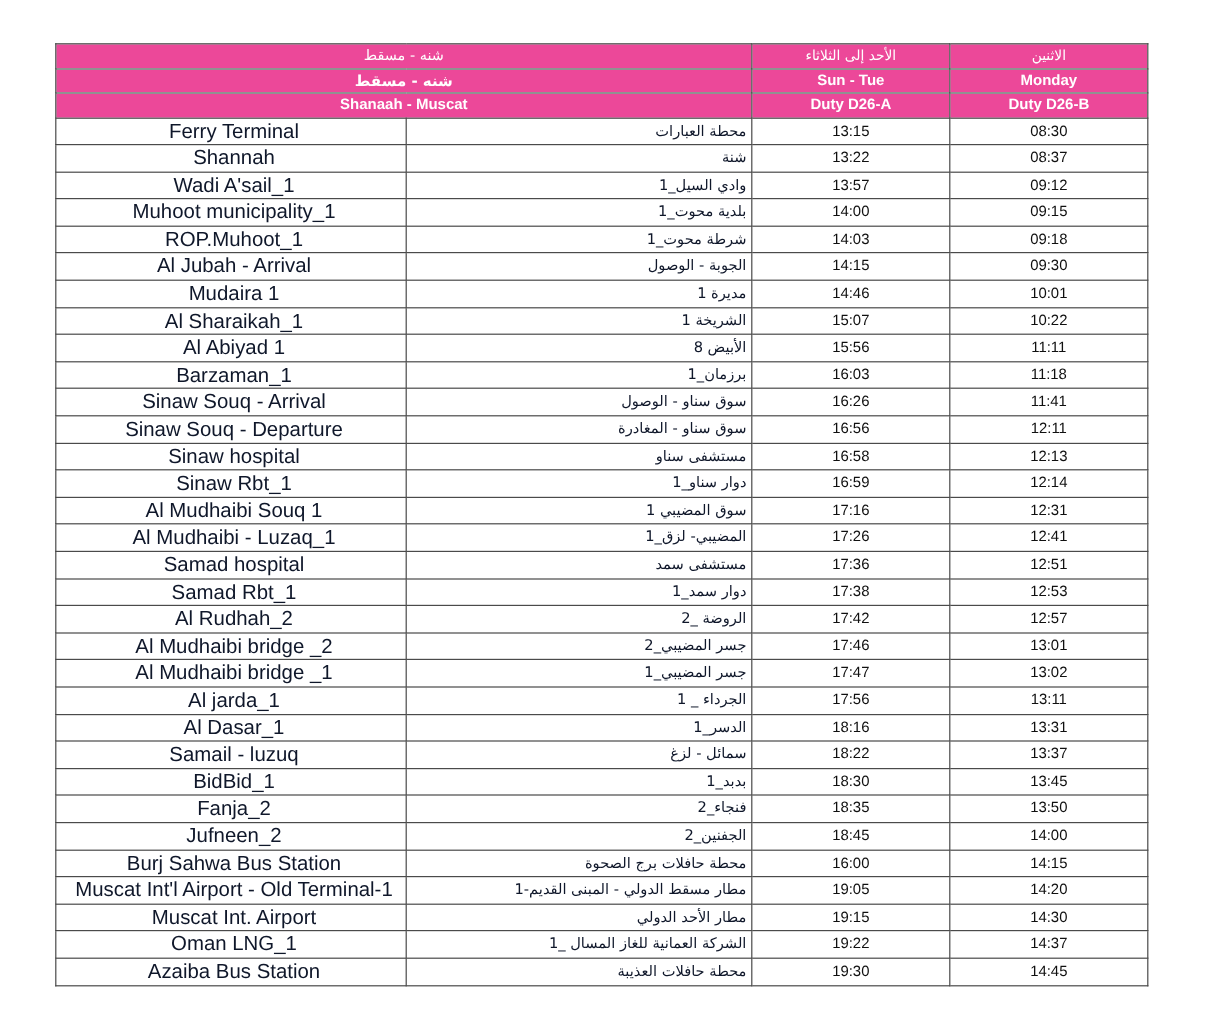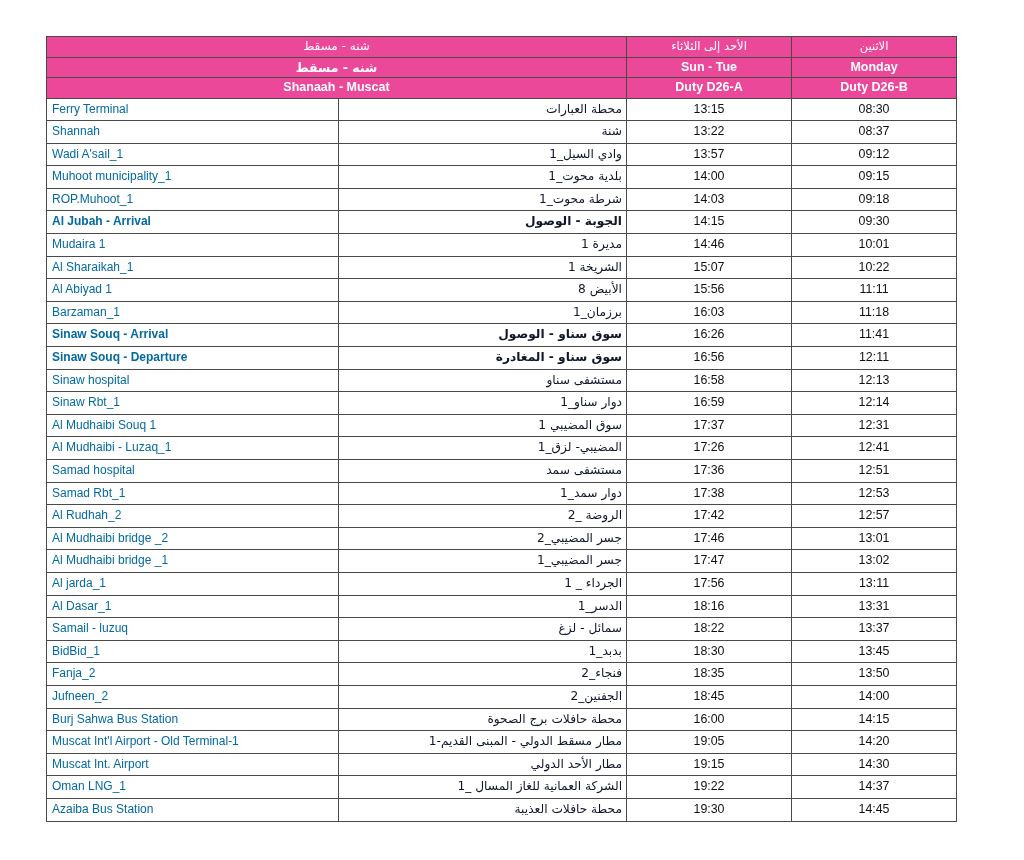--- a/index.html
+++ b/index.html
@@ -48,40 +48,40 @@
   .hdr-en-line td{font-size:12.5px;font-weight:bold;}
   .hdr-duty-line td{font-size:12.5px;font-weight:bold;}
   .ar{
     direction:rtl;
     unicode-bidi:bidi-override;
     font-family:"DejaVu Sans","Liberation Sans",sans-serif;
   }
 
   
   td.en{
-    text-align:left;
+    text-align:center;
     padding-left:5px;
-    font-size:12px;
-    color:#0369a1;
+    font-size:17px;
+    color:#0f172a;
   }
   td.arname{
     direction:rtl;
     text-align:right;
     padding-right:4px;
     font-size:12.2px;
     color:#0f172a;
     font-family:"DejaVu Sans","Liberation Sans",sans-serif;
   }
   td.time{
     text-align:center;
     font-size:12.4px;
     color:#101010;
   }
   tr.bold td.en,
-  tr.bold td.arname{font-weight:bold;margin-left:43px;}
+  tr.bold td.arname{font-weight:normal;margin-left:43px;}
 </style>
 </head>
 <body>
 
 <div class="sheet">
 
   <table class="timetable">
     <colgroup>
       <col class="c-en">
         <col class="c-ar">
@@ -188,21 +188,21 @@
         </tr>
         <tr>
           <td class="en">Sinaw Rbt_1</td>
           <td class="arname">دوار سناو_1</td>
           <td class="time">16:59</td>
           <td class="time">12:14</td>
         </tr>
         <tr>
           <td class="en">Al Mudhaibi Souq 1</td>
           <td class="arname">سوق المضيبي 1</td>
-          <td class="time">17:37</td>
+          <td class="time">17:16</td>
           <td class="time">12:31</td>
         </tr>
         <tr>
           <td class="en">Al Mudhaibi - Luzaq_1</td>
           <td class="arname">المضيبي- لزق_1</td>
           <td class="time">17:26</td>
           <td class="time">12:41</td>
         </tr>
         <tr>
           <td class="en">Samad hospital</td>

